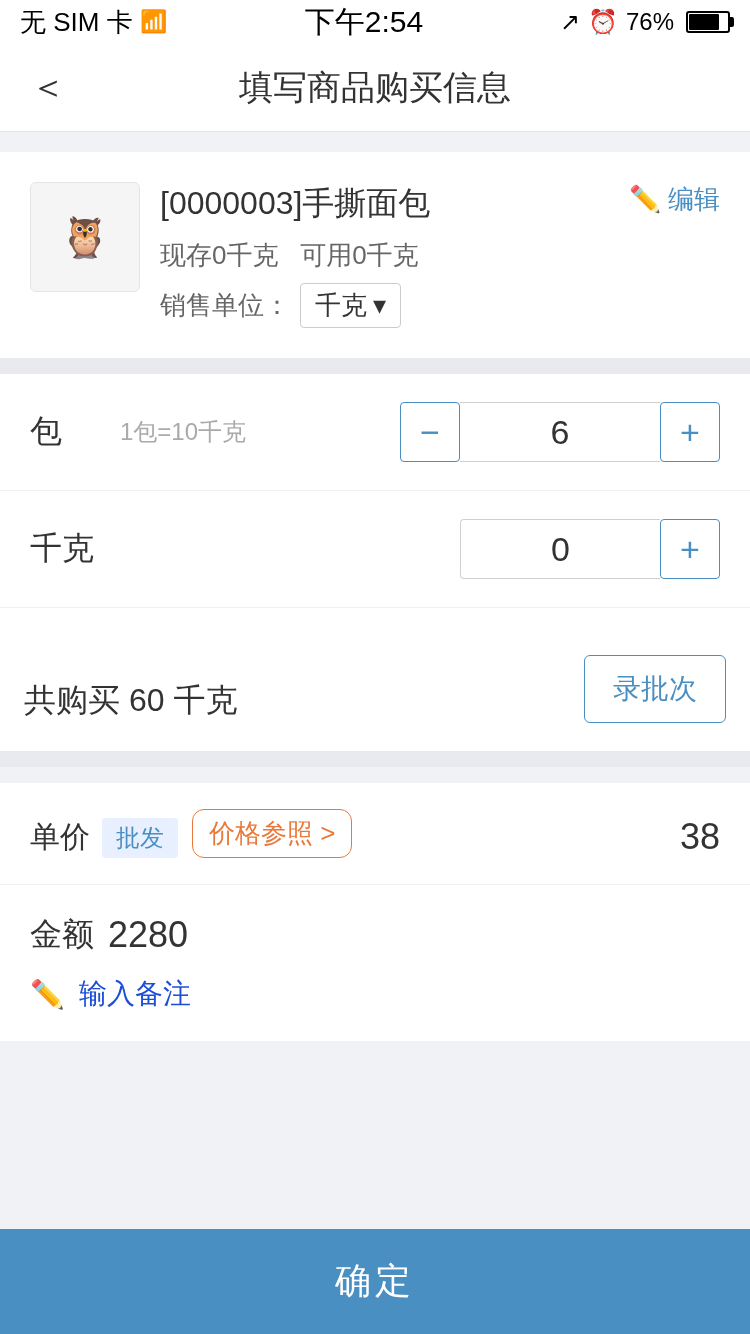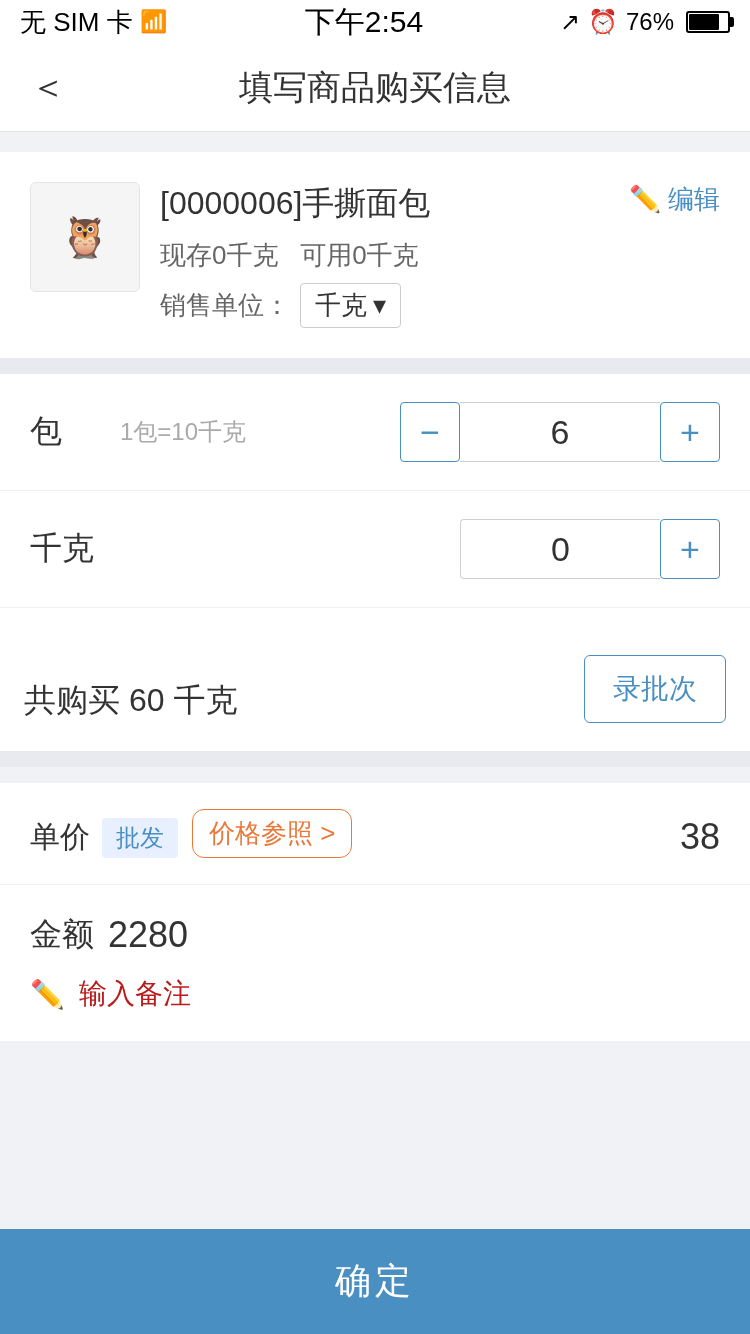--- a/index.html
+++ b/index.html
@@ -279,21 +279,21 @@
       margin-bottom: 18px;
     }
     .amount-label { font-size: 32px; color: #333; }
     .amount-value { font-size: 36px; color: #333; font-weight: 500; margin-left: 14px; }
     .remark-row {
       display: flex;
       align-items: center;
       gap: 14px;
     }
     .remark-icon { font-size: 28px; color: #aaa; }
-    .remark-text { font-size: 28px; color: #b91c1c; }
+    .remark-text { font-size: 28px; color: #1d4ed8; }
 
     
     .spacer { flex: 1; background: #f0f2f5; }
 
     
     .confirm-btn {
       background: #4a8fc1;
       color: #fff;
       font-size: 36px;
       text-align: center;
@@ -325,21 +325,21 @@
   <span class="back-btn">＜</span>
   <span class="header-title">填写商品购买信息</span>
 </div>
 
 <div class="product-card">
   <div class="product-thumb">
     <span class="owl-icon">🦉</span>
   </div>
   <div class="product-info">
     <div class="product-header-row">
-      <span class="product-name">[0000006]手撕面包</span>
+      <span class="product-name">[0000003]手撕面包</span>
       <span class="edit-btn">
         <span>✏️</span>
         <span>编辑</span>
       </span>
     </div>
     <div class="product-stock">
       <span>现存0千克</span>&nbsp;&nbsp;
       <span>可用0千克</span>
     </div>
     <div class="product-unit-row">

